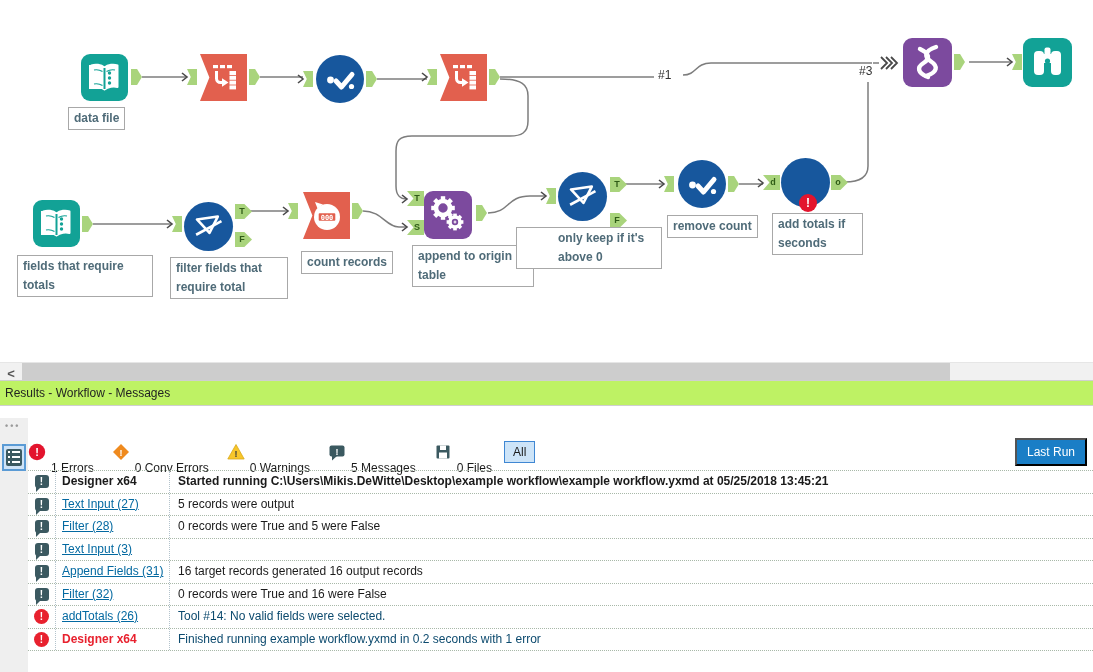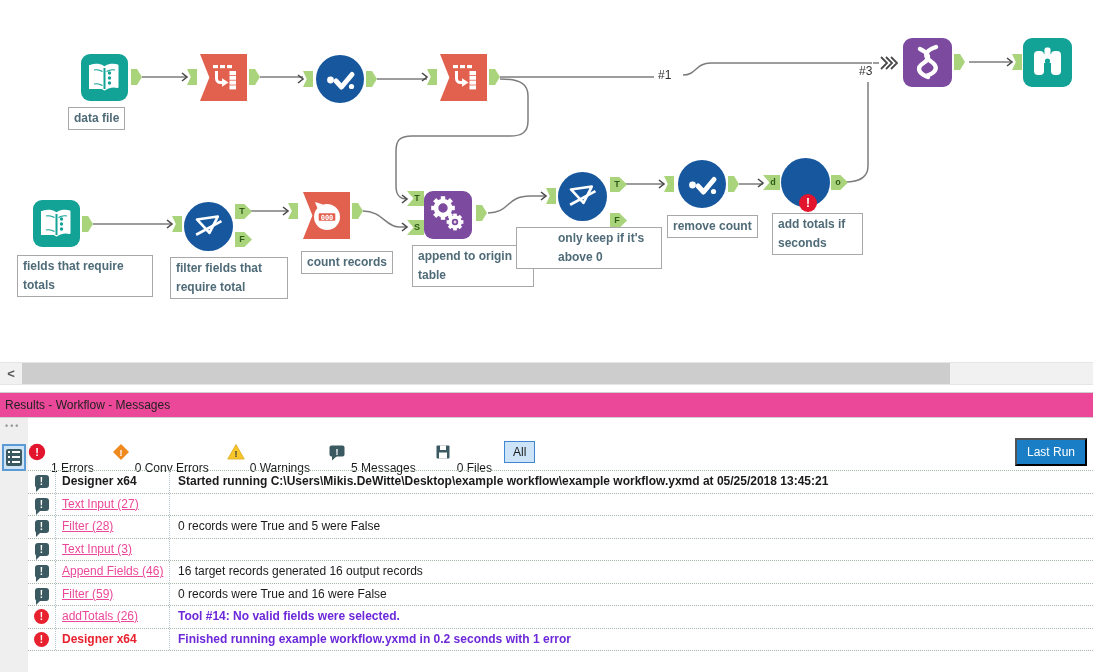--- a/index.html
+++ b/index.html
@@ -32,21 +32,21 @@
             color:#fff;font:bold 12px/18px "Liberation Sans",sans-serif;text-align:center;}
 
   
   #hscroll{position:absolute;left:0;top:362px;width:1093px;height:23px;background:#f1f1f1;
            border-top:1px solid #e6e6e6;border-bottom:1px solid #e6e6e6;box-sizing:border-box;}
   #hscroll .btn{position:absolute;left:0;top:0;width:22px;height:21px;color:#555;
                 font:bold 13px/21px "Liberation Sans",sans-serif;text-align:center;}
   #hscroll .thumb{position:absolute;left:22px;top:0;width:928px;height:21px;background:#cdcdcd;}
 
   
-  #res-header{position:absolute;left:0;top:392px;width:1093px;height:26px;background:#ec4899;
+  #res-header{position:absolute;left:0;top:380px;width:1093px;height:26px;background:#bef264;
               border-top:1px solid #cfcfcf;border-bottom:1px solid #cfcfcf;box-sizing:border-box;
               font:12px/24px "Liberation Sans",sans-serif;color:#222;padding-left:5px;}
   #left-strip{position:absolute;left:0;top:418px;width:28px;height:254px;background:#efefef;}
   #left-dots{position:absolute;left:5px;top:422px;color:#9a9a9a;font:bold 9px/8px "Liberation Sans",sans-serif;letter-spacing:2px;}
   #msg-view-btn{position:absolute;left:2px;top:444px;width:24px;height:27px;background:#cfe3f7;
                 border:2px solid #5b9bd5;box-sizing:border-box;display:flex;align-items:center;justify-content:center;}
   #msg-view-btn .glyph{width:16px;height:17px;background:#3b5960;border-radius:2px;position:relative;}
   #msg-view-btn .glyph i{position:absolute;left:6px;height:2px;width:8px;background:#fff;}
   #msg-view-btn .glyph b{position:absolute;left:2px;height:2px;width:2px;background:#fff;}
 
@@ -59,23 +59,23 @@
   #lastrun-btn{margin-left:auto;margin-right:6px;background:#1a7ec6;color:#fff;
                padding:5px 10px;font:12px "Liberation Sans",sans-serif;}
 
   #results-grid{position:absolute;left:28px;top:470px;right:0;border-top:1px dotted #a8b8a8;}
   .grow{display:flex;height:22.5px;border-bottom:1px dotted #a8b8a8;box-sizing:border-box;
         font:12px/21px "Liberation Sans",sans-serif;color:#1a1a1a;}
   .gcell{overflow:hidden;white-space:nowrap;}
   .gicon{width:27px;flex:none;border-right:1px dotted #b3c3cc;display:flex;align-items:center;justify-content:center;}
   .gtool{width:114px;flex:none;border-right:1px dotted #b3c3cc;padding-left:6px;box-sizing:border-box;}
   .gmsg{flex:1;padding-left:8px;}
-  .glink{color:#ec4899;text-decoration:underline;cursor:pointer;}
+  .glink{color:#0369a1;text-decoration:underline;cursor:pointer;}
   .grow.bold .gcell{font-weight:bold;}
-  .grow.error .gmsg{color:#6d28d9;font-weight:bold;}
+  .grow.error .gmsg{color:#0c4a6e;font-weight:normal;}
   .grow.error .gtool:not(.glink){color:#e8212e;font-weight:bold;}
   .mini-msg{width:14px;height:13px;background:#3b5960;border-radius:3px;position:relative;
             color:#fff;font:bold 10px/13px "Liberation Sans",sans-serif;text-align:center;}
   .mini-msg:after{content:"";position:absolute;left:1px;bottom:-4px;border:3px solid transparent;
                   border-top-color:#3b5960;border-left-color:#3b5960;}
   .mini-err{width:15px;height:15px;background:#e8212e;border-radius:50%;
             color:#fff;font:bold 10px/15px "Liberation Sans",sans-serif;text-align:center;}
 </style>
 </head>
 <body>
@@ -377,46 +377,47 @@
           <div class="mini-msg">!</div>
         </div>
         <div class="gcell gtool">Designer x64</div>
         <div class="gcell gmsg">Started running C:\Users\Mikis.DeWitte\Desktop\example workflow\example workflow.yxmd at 05/25/2018 13:45:21</div>
       </div>
       <div class="grow normal">
         <div class="gcell gicon">
           <div class="mini-msg">!</div>
         </div>
         <div class="gcell gtool glink">Text Input (27)</div>
+        <div class="gcell gmsg">5 records were output</div>
       </div>
       <div class="grow normal">
         <div class="gcell gicon">
           <div class="mini-msg">!</div>
         </div>
         <div class="gcell gtool glink">Filter (28)</div>
         <div class="gcell gmsg">0 records were True and 5 were False</div>
       </div>
       <div class="grow normal">
         <div class="gcell gicon">
           <div class="mini-msg">!</div>
         </div>
         <div class="gcell gtool glink">Text Input (3)</div>
       </div>
       <div class="grow normal">
         <div class="gcell gicon">
           <div class="mini-msg">!</div>
         </div>
-        <div class="gcell gtool glink">Append Fields (46)</div>
+        <div class="gcell gtool glink">Append Fields (31)</div>
         <div class="gcell gmsg">16 target records generated 16 output records</div>
       </div>
       <div class="grow normal">
         <div class="gcell gicon">
           <div class="mini-msg">!</div>
         </div>
-        <div class="gcell gtool glink">Filter (59)</div>
+        <div class="gcell gtool glink">Filter (32)</div>
         <div class="gcell gmsg">0 records were True and 16 were False</div>
       </div>
       <div class="grow error">
         <div class="gcell gicon">
           <div class="mini-err">!</div>
         </div>
         <div class="gcell gtool glink">addTotals (26)</div>
         <div class="gcell gmsg">Tool #14: No valid fields were selected.</div>
       </div>
       <div class="grow error">

